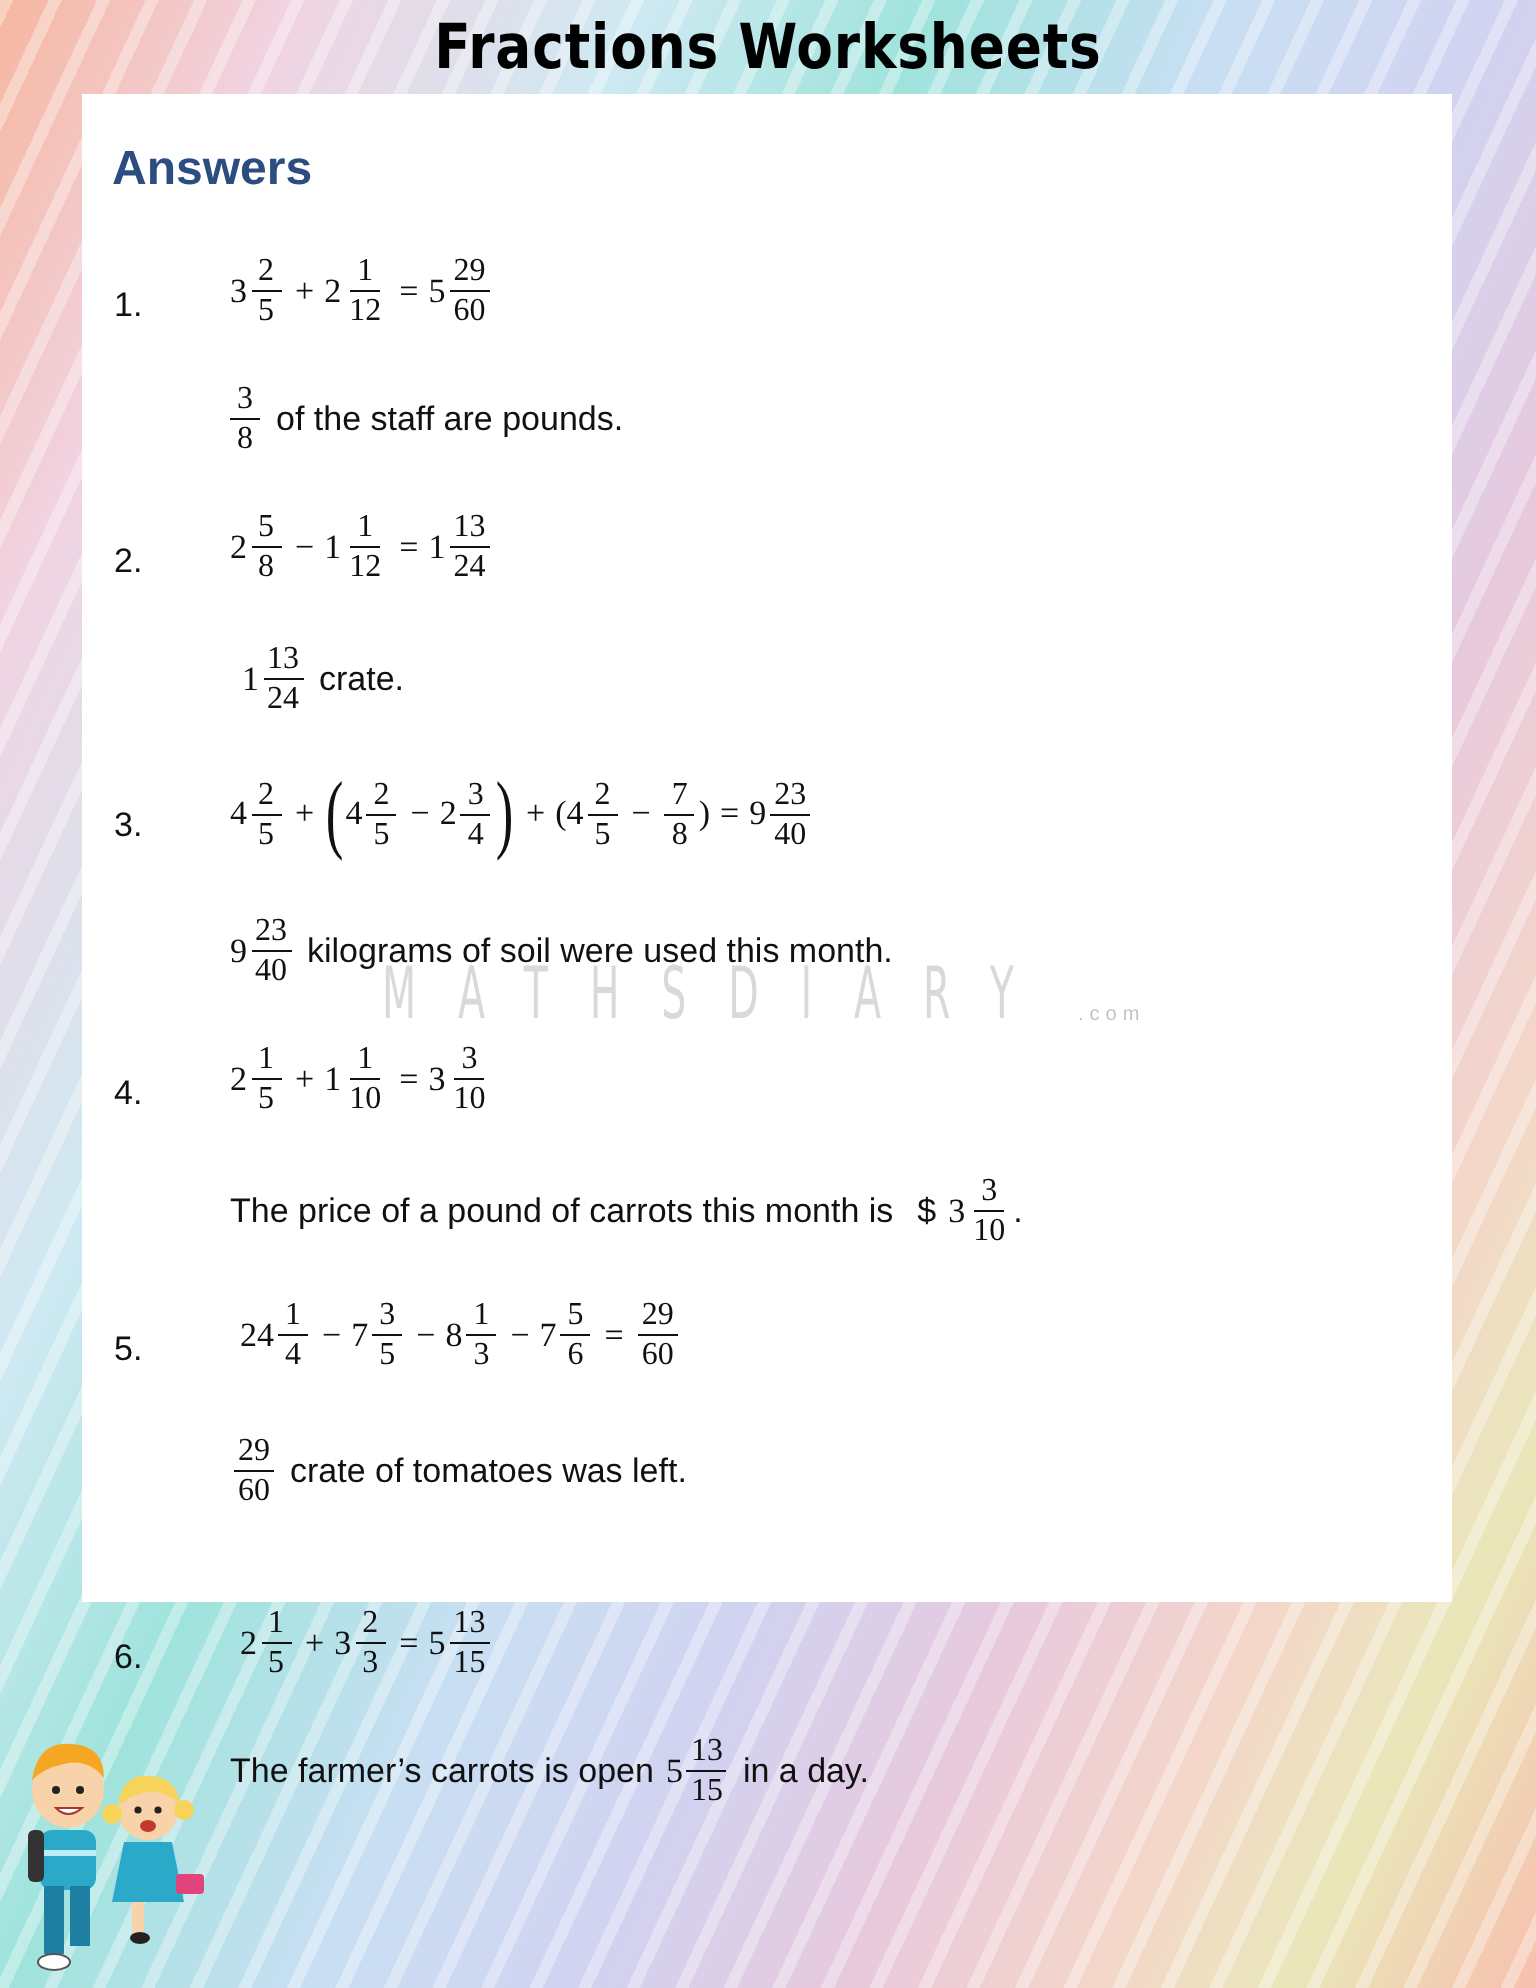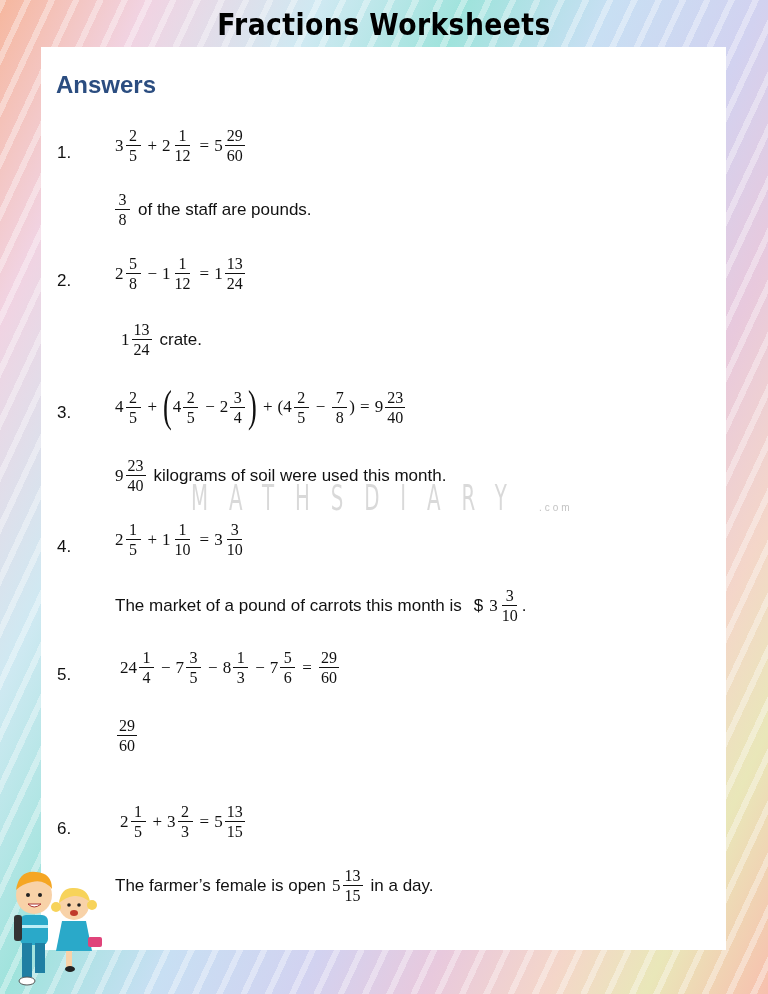--- a/index.html
+++ b/index.html
@@ -4,21 +4,21 @@
 <style>
   html,body{margin:0;padding:0;}
   body{width:768px;height:994px;position:relative;overflow:hidden;
     font-family:"Liberation Sans",sans-serif;
     background:
       repeating-linear-gradient(115deg, rgba(255,255,255,0.35) 0 6px, rgba(255,255,255,0) 6px 22px),
       linear-gradient(115deg,#f6b79e 0%,#f1d3e2 12%,#cfe9f2 26%,#9fe3dc 38%,#c8dff3 50%,#d2d2f0 62%,#e8c9dd 72%,#f4d6c9 82%,#e9e7b9 90%,#f7c0ae 100%);}
   .title{position:absolute;left:0;top:6px;width:768px;text-align:center;
     font-family:"DejaVu Sans",sans-serif;font-weight:bold;font-size:31px;letter-spacing:0.5px;
     color:#000;transform:scaleX(0.86);}
-  .card{position:absolute;left:41px;top:47px;width:685px;height:903px;background:#fff;}
+  .card{position:absolute;left:41px;top:47px;width:685px;height:754px;background:#fff;}
   .heading{position:absolute;left:15px;top:24px;font-family:"Liberation Sans",sans-serif;
     font-weight:bold;font-size:24px;color:#2b4d80;}
   .num{position:absolute;left:16px;font-size:17px;color:#111;}
   .math{position:absolute;font-family:"Liberation Serif",serif;font-size:17px;color:#111;
     display:flex;align-items:center;white-space:nowrap;}
   .sent{position:absolute;font-family:"Liberation Sans",sans-serif;font-size:17px;color:#111;
     display:flex;align-items:center;white-space:nowrap;}
   .sent .serif{font-family:"Liberation Serif",serif;}
   .frac{display:inline-flex;flex-direction:column;align-items:center;vertical-align:middle;
     font-family:"Liberation Serif",serif;font-size:16px;line-height:17px;margin:0 2px;}
@@ -164,21 +164,21 @@
         <span class="d">10</span>
       </span>
     <span class="op">=</span>
     <span>3</span>
     <span class="frac">
         <span class="n">3</span>
         <span class="d">10</span>
       </span>
   </div>
   <div class="sent" style="left:74px;top:540px">
-    <span>The market of a pound of carrots this month is</span>
+    <span>The price of a pound of carrots this month is</span>
       <span class="sp"></span>
       <span class="sp"></span>
     <span>$</span>
       <span class="sp"></span>
     <span class="serif">3</span>
     <span class="frac">
         <span class="n">3</span>
         <span class="d">10</span>
       </span>
     <span>.</span>
@@ -214,20 +214,21 @@
         <span class="n">29</span>
         <span class="d">60</span>
       </span>
   </div>
   <div class="sent" style="left:74px;top:670px">
     <span class="frac">
         <span class="n">29</span>
         <span class="d">60</span>
       </span>
     <span class="sp"></span>
+      <span>crate of tomatoes was left.</span>
   </div>
 
   <div class="num" style="top:772px">6.</div>
   <div class="math" style="left:79px;top:756px">
     <span>2</span>
     <span class="frac">
         <span class="n">1</span>
         <span class="d">5</span>
       </span>
     <span class="op">+</span>
@@ -237,21 +238,21 @@
         <span class="d">3</span>
       </span>
     <span class="op">=</span>
     <span>5</span>
     <span class="frac">
         <span class="n">13</span>
         <span class="d">15</span>
       </span>
   </div>
   <div class="sent" style="left:74px;top:820px">
-    <span>The farmer’s female is open</span>
+    <span>The farmer’s carrots is open</span>
       <span class="sp"></span>
     <span class="serif">5</span>
     <span class="frac">
         <span class="n">13</span>
         <span class="d">15</span>
       </span>
     <span class="sp"></span>
       <span>in a day.</span>
   </div>
 

